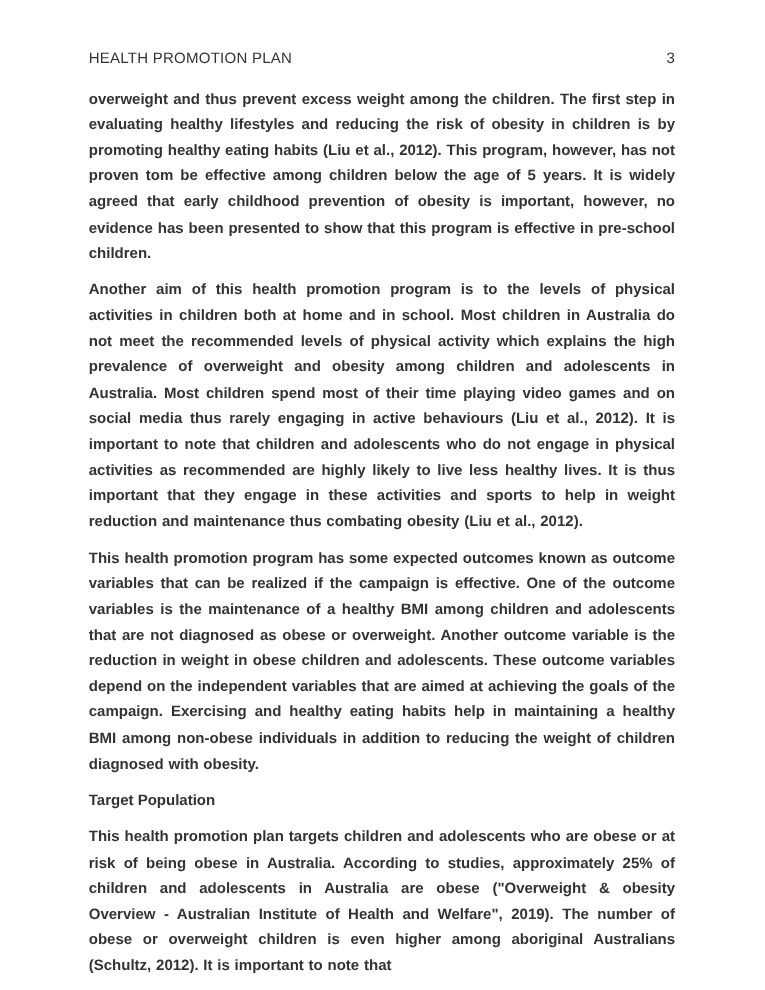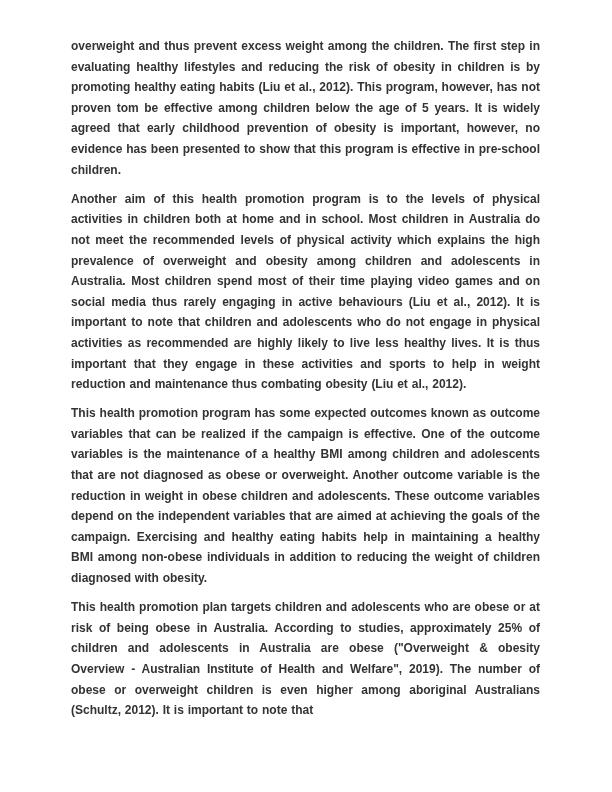--- a/index.html
+++ b/index.html
@@ -45,24 +45,29 @@
     font-weight: bold;
     margin: 0 0 8.6px 0;
   }
 </style>
 </head>
 <body>
 
 <div class="page">
   <div class="content">
 
+    <div class="running-header">
+      <span>HEALTH PROMOTION PLAN</span>
+      <span>3</span>
+    </div>
 
     <div class="body-text">
       <p>overweight and thus prevent excess weight among the children. The first step in evaluating healthy lifestyles and reducing the risk of obesity in children is by promoting healthy eating habits (Liu et al., 2012). This program, however, has not proven tom be effective among children below the age of 5 years. It is widely agreed that early childhood prevention of obesity is important, however, no evidence has been presented to show that this program is effective in pre-school children.</p>
       <p>Another aim of this health promotion program is to the levels of physical activities in children both at home and in school. Most children in Australia do not meet the recommended levels of physical activity which explains the high prevalence of overweight and obesity among children and adolescents in Australia. Most children spend most of their time playing video games and on social media thus rarely engaging in active behaviours (Liu et al., 2012). It is important to note that children and adolescents who do not engage in physical activities as recommended are highly likely to live less healthy lives. It is thus important that they engage in these activities and sports to help in weight reduction and maintenance thus combating obesity (Liu et al., 2012).</p>
       <p>This health promotion program has some expected outcomes known as outcome variables that can be realized if the campaign is effective. One of the outcome variables is the maintenance of a healthy BMI among children and adolescents that are not diagnosed as obese or overweight. Another outcome variable is the reduction in weight in obese children and adolescents. These outcome variables depend on the independent variables that are aimed at achieving the goals of the campaign. Exercising and healthy eating habits help in maintaining a healthy BMI among non-obese individuals in addition to reducing the weight of children diagnosed with obesity.</p>
 
+      <h2 class="section-heading">Target Population</h2>
 
       <p>This health promotion plan targets children and adolescents who are obese or at risk of being obese in Australia. According to studies, approximately 25% of children and adolescents in Australia are obese ("Overweight &amp; obesity Overview - Australian Institute of Health and Welfare", 2019). The number of obese or overweight children is even higher among aboriginal Australians (Schultz, 2012). It is important to note that</p>
     </div>
 
   </div>
 </div>
 
 </body></html>

